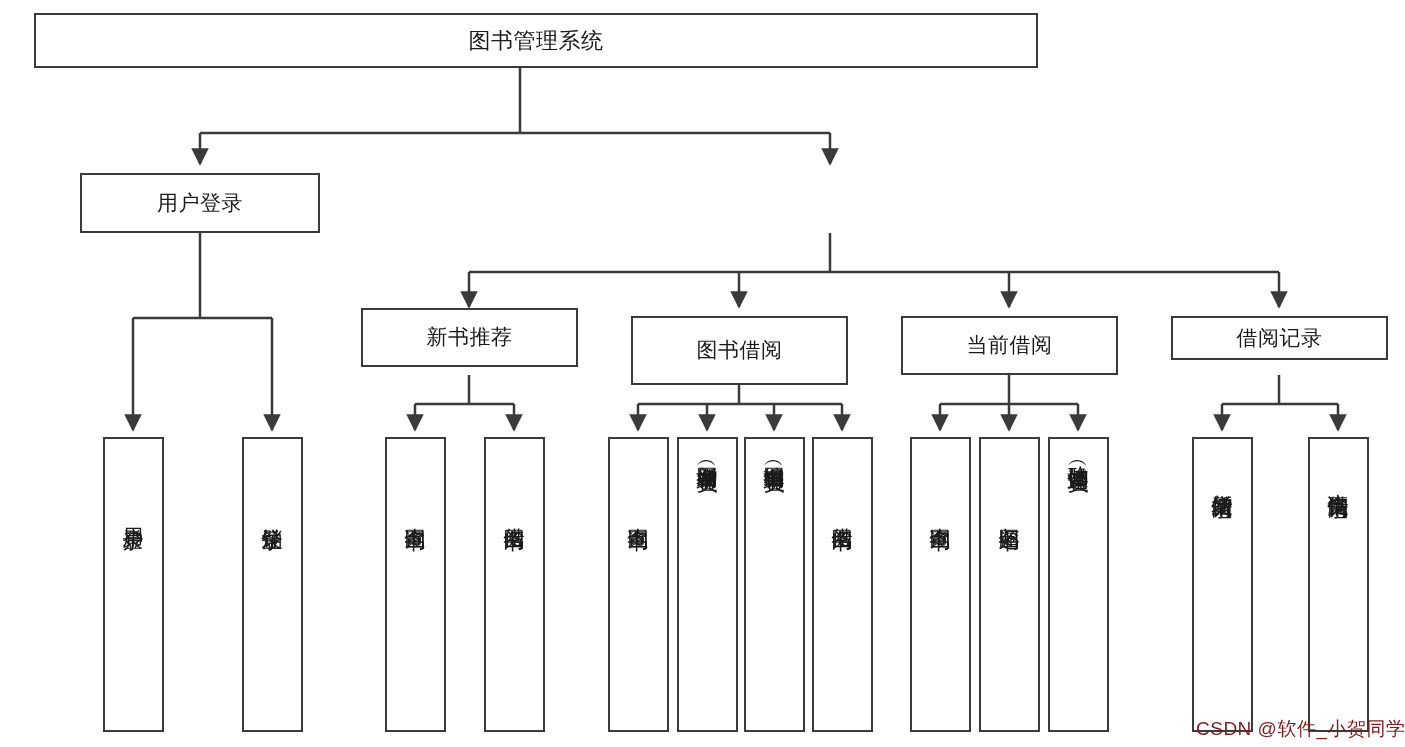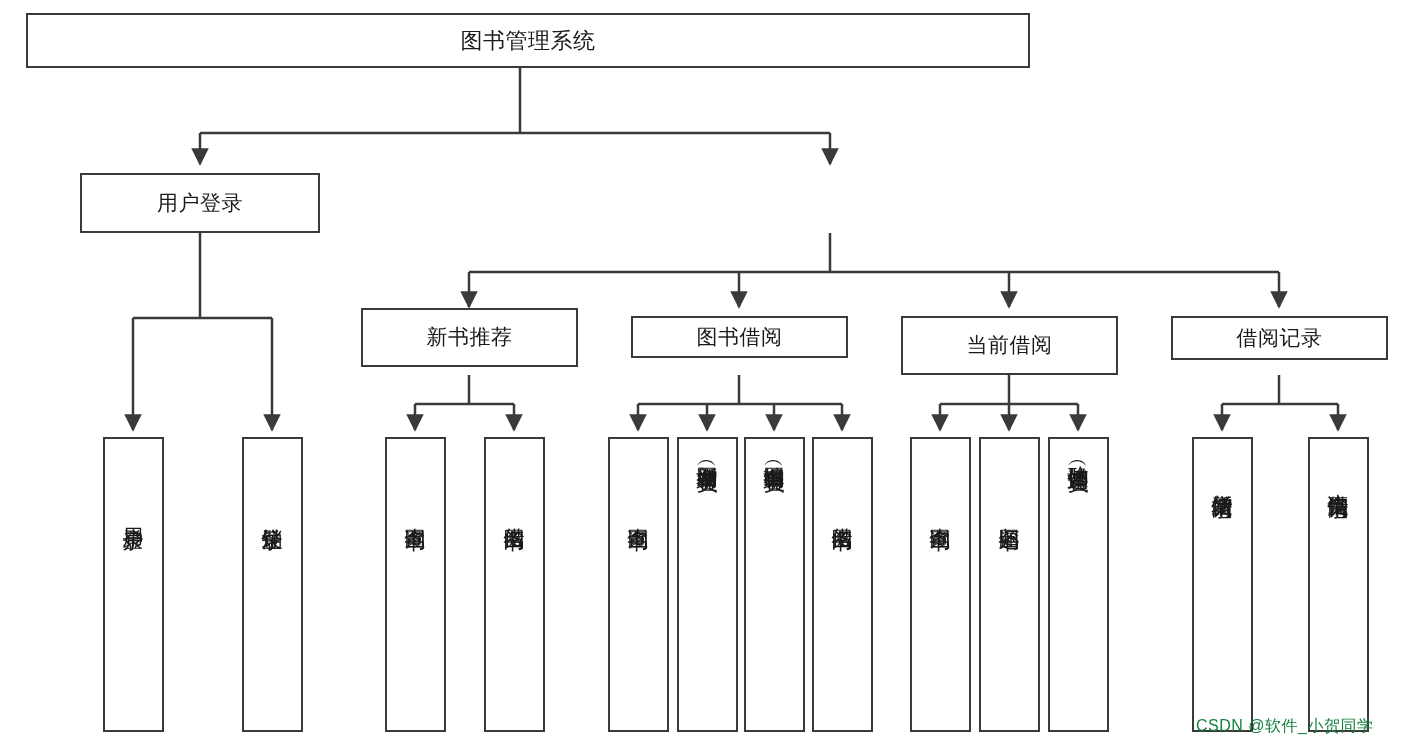--- a/index.html
+++ b/index.html
@@ -55,22 +55,22 @@
     font-size: 21px;
     letter-spacing: 1px;
     line-height: 1;
     white-space: nowrap;
   }
   .node.root .label {
     font-size: 22px;
   }
   .watermark {
     position: absolute;
-    font-size: 16px;
-    color: #15803d;
+    font-size: 19px;
+    color: #7f1d1d;
     white-space: nowrap;
     letter-spacing: 0.5px;
   }
 </style>
 </head>
 <body>
 
 <div id="canvas">
 
   <svg id="edges" viewBox="0 0 1405 747" width="1405" height="747">
@@ -116,34 +116,34 @@
       <path d="M 1009 404 L 1009 430" marker-end="url(#arrow)"></path>
       <path d="M 1078 404 L 1078 430" marker-end="url(#arrow)"></path>
 
       <path d="M 1279 375 L 1279 404"></path>
       <path d="M 1222 404 L 1338 404"></path>
       <path d="M 1222 404 L 1222 430" marker-end="url(#arrow)"></path>
       <path d="M 1338 404 L 1338 430" marker-end="url(#arrow)"></path>
     </g>
   </svg>
 
-  <div class="node horizontal root" style="left:26px; top:13px; width:1004px; height:55px;">
+  <div class="node horizontal root" style="left:34px; top:13px; width:1004px; height:55px;">
     <span class="label">图书管理系统</span>
   </div>
 
   <div class="node horizontal" style="left:80px; top:173px; width:240px; height:60px;">
     <span class="label">用户登录</span>
   </div>
 
 
   <div class="node horizontal" style="left:361px; top:308px; width:217px; height:59px;">
     <span class="label">新书推荐</span>
   </div>
 
-  <div class="node horizontal" style="left:631px; top:316px; width:217px; height:42px;">
+  <div class="node horizontal" style="left:631px; top:316px; width:217px; height:69px;">
     <span class="label">图书借阅</span>
   </div>
 
   <div class="node horizontal" style="left:901px; top:316px; width:217px; height:59px;">
     <span class="label">当前借阅</span>
   </div>
 
   <div class="node horizontal" style="left:1171px; top:316px; width:217px; height:44px;">
     <span class="label">借阅记录</span>
   </div>

